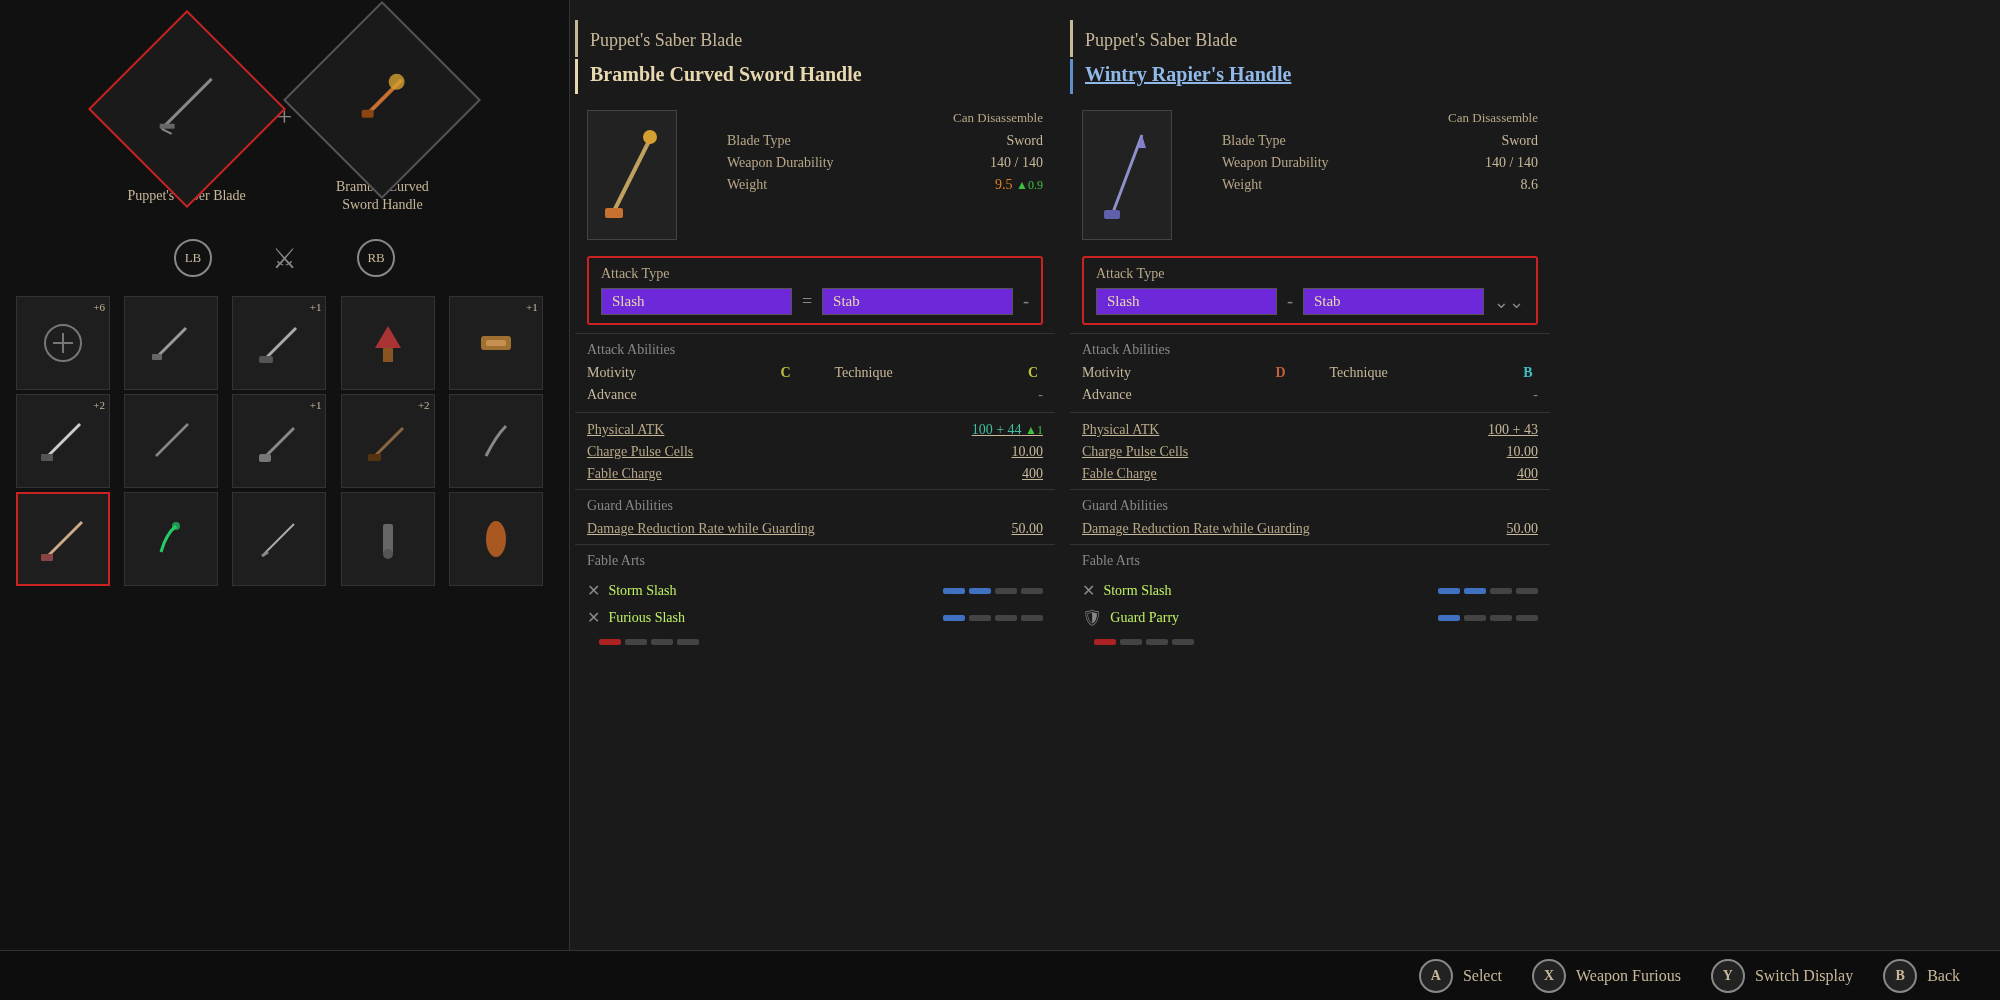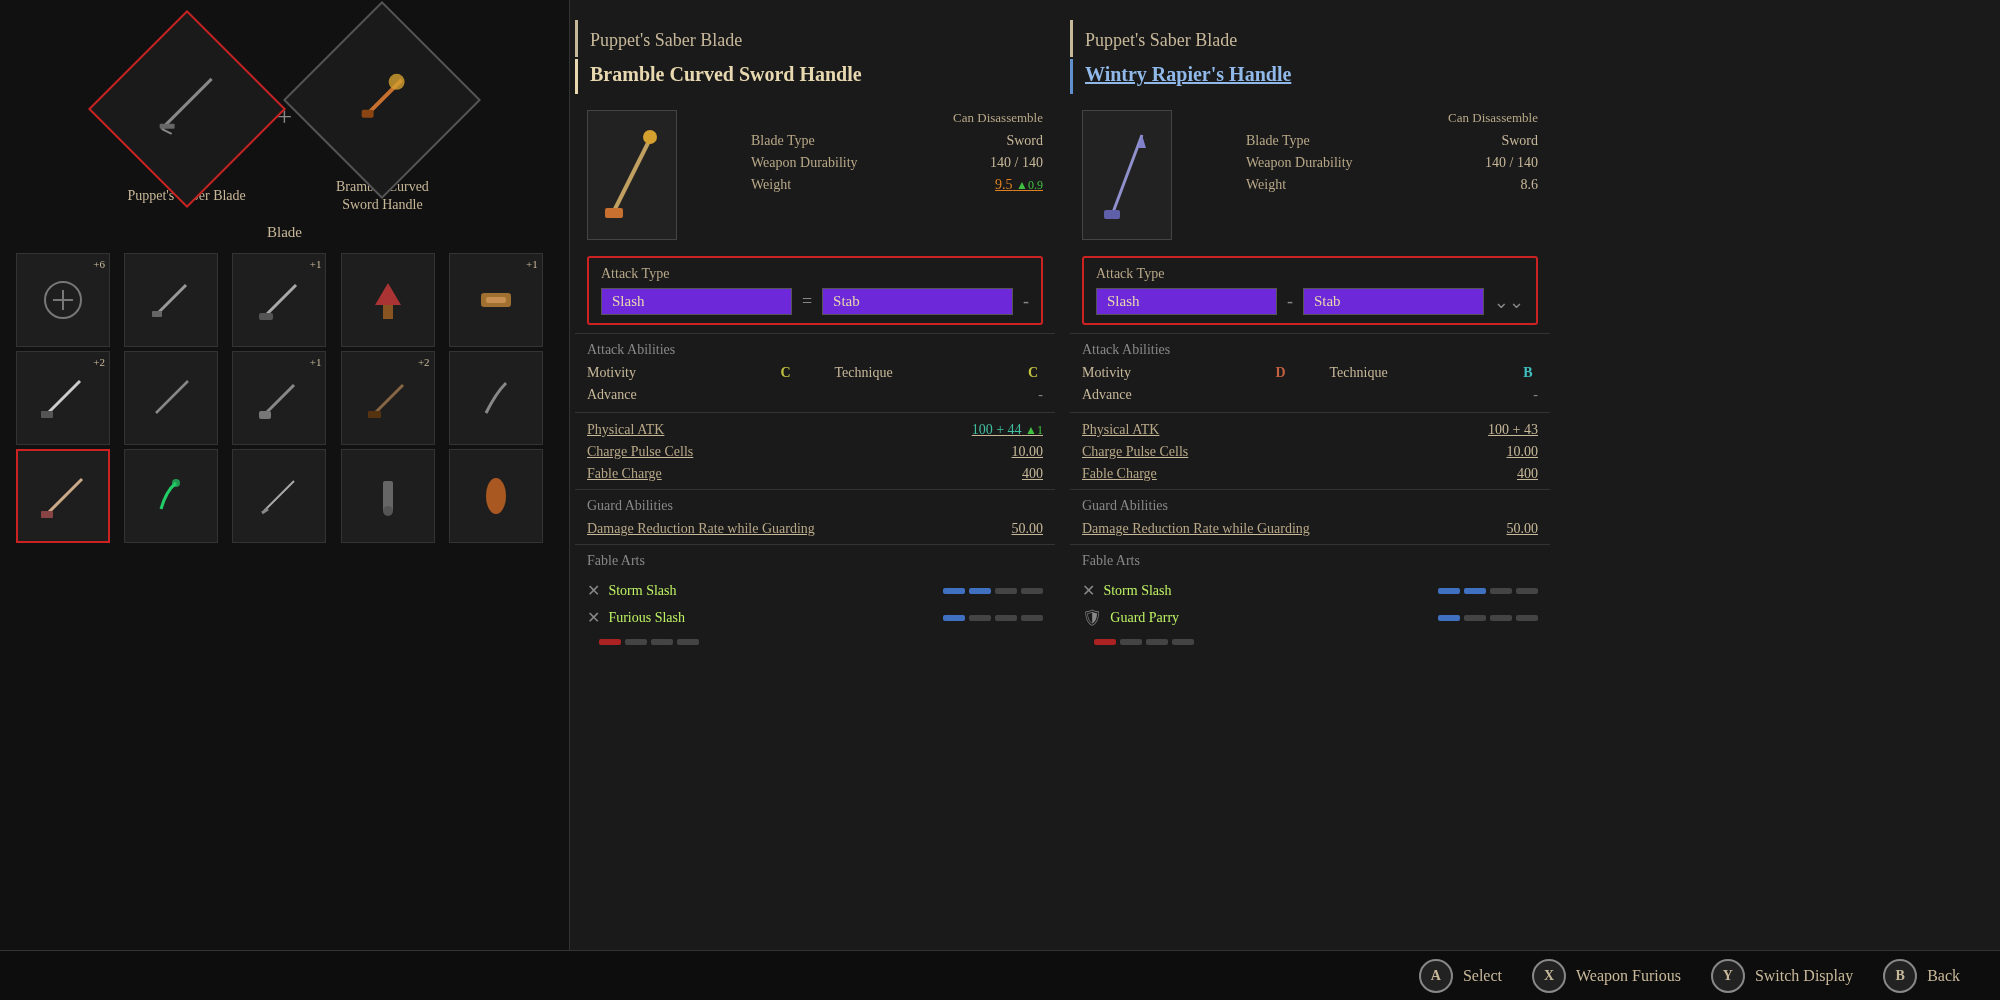--- a/index.html
+++ b/index.html
@@ -170,21 +170,21 @@
       font-weight: bold;
       color: #e8d8b0;
       padding: 4px 12px 8px;
       border-left: 3px solid #e8d8b0;
       margin: 2px 0 8px 0;
     }
 
     .weapon-preview-row {
       display: flex;
       padding: 8px 12px;
-      gap: 28px;
+      gap: 4px;
       align-items: flex-start;
     }
 
     .weapon-thumb {
       width: 90px;
       height: 130px;
       background: #222;
       border: 1px solid #444;
       display: flex;
       align-items: center;
@@ -205,21 +205,20 @@
       color: #b8a888;
       margin-left: 46px;
     }
 
     .stat-row .stat-val {
       color: #c8b89a;
     }
 
     .stat-row .stat-val.orange {
       color: #e08020;
-      text-decoration: underline;
     }
 
     .can-disassemble {
       font-size: 13px;
       color: #b8a888;
       text-align: right;
       padding-bottom: 4px;
     }
 
     .attack-type-box {
@@ -426,21 +425,25 @@
             <line x1="20" y1="55" x2="55" y2="20" stroke="#c87030" stroke-width="4"></line>
             <rect x="15" y="50" width="12" height="8" fill="#8B4513" rx="2"></rect>
             <circle cx="50" cy="22" r="8" fill="#d4a030" opacity="0.8"></circle>
           </svg>
         </div>
       </div>
       <div class="weapon-name">Bramble Curved Sword Handle</div>
     </div>
   </div>
 
-  <div class="blade-label">Blade</div>
+  <div class="button-row">
+    <div class="btn-circle">LB</div>
+    <div class="sword-icon-center">⚔</div>
+    <div class="btn-circle">RB</div>
+  </div>
 
   <div class="weapon-grid">
 
     <div class="grid-item">
       <span class="badge">+6</span>
       <svg width="50" height="50" viewBox="0 0 50 50">
           <circle cx="25" cy="25" r="18" fill="none" stroke="#777" stroke-width="2"></circle>
           <line x1="15" y1="25" x2="35" y2="25" stroke="#777" stroke-width="2"></line>
           <line x1="25" y1="15" x2="25" y2="35" stroke="#777" stroke-width="2"></line>
         </svg>

